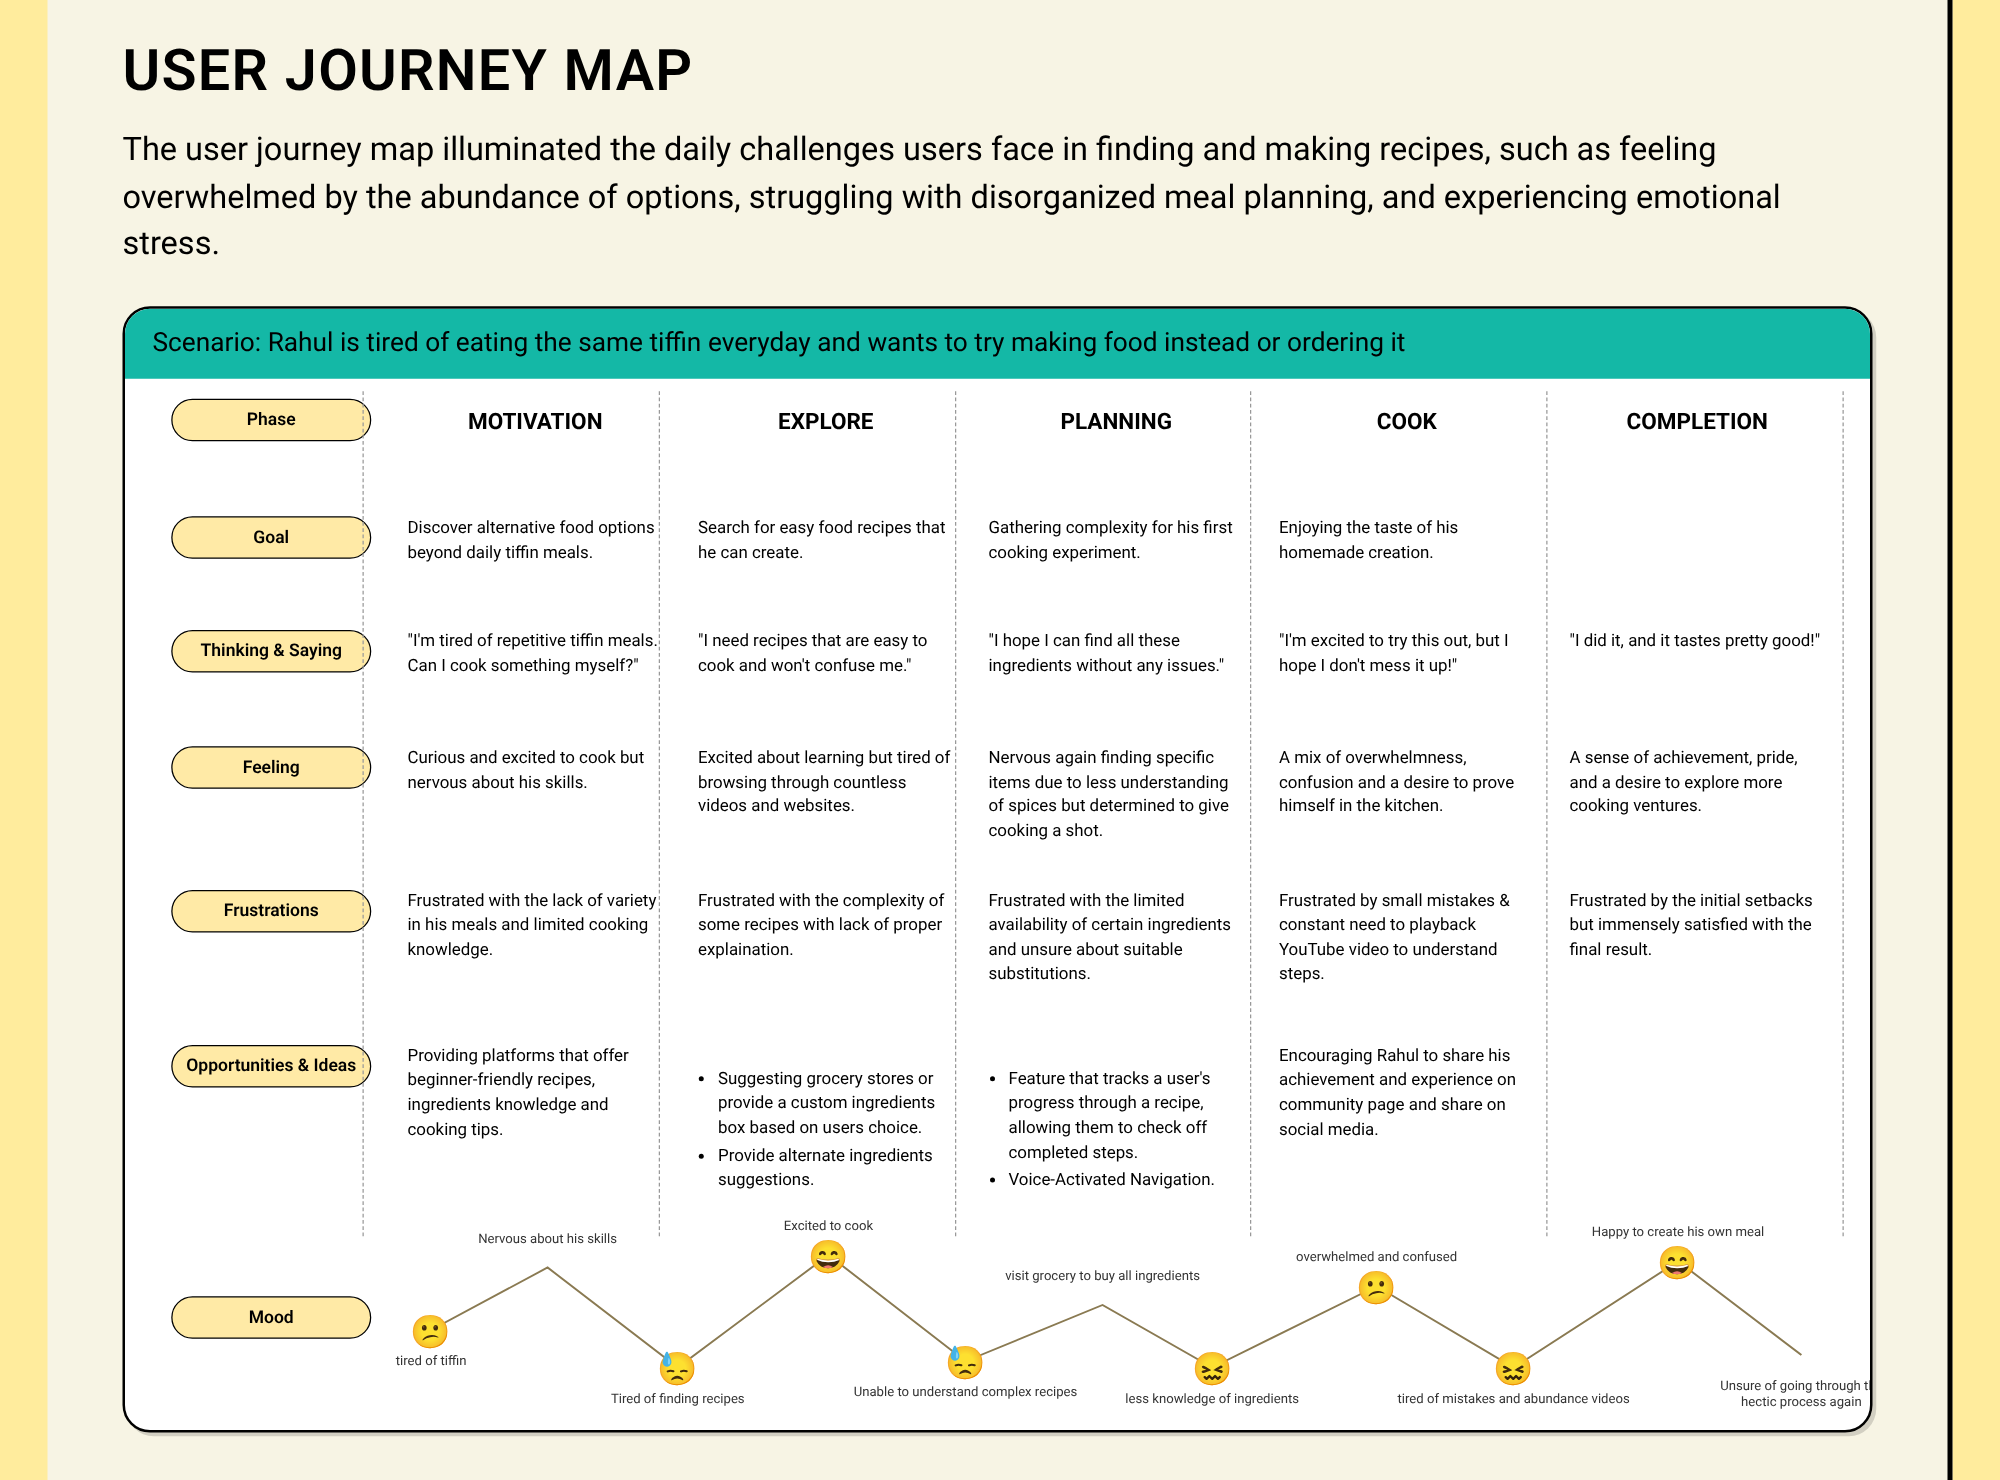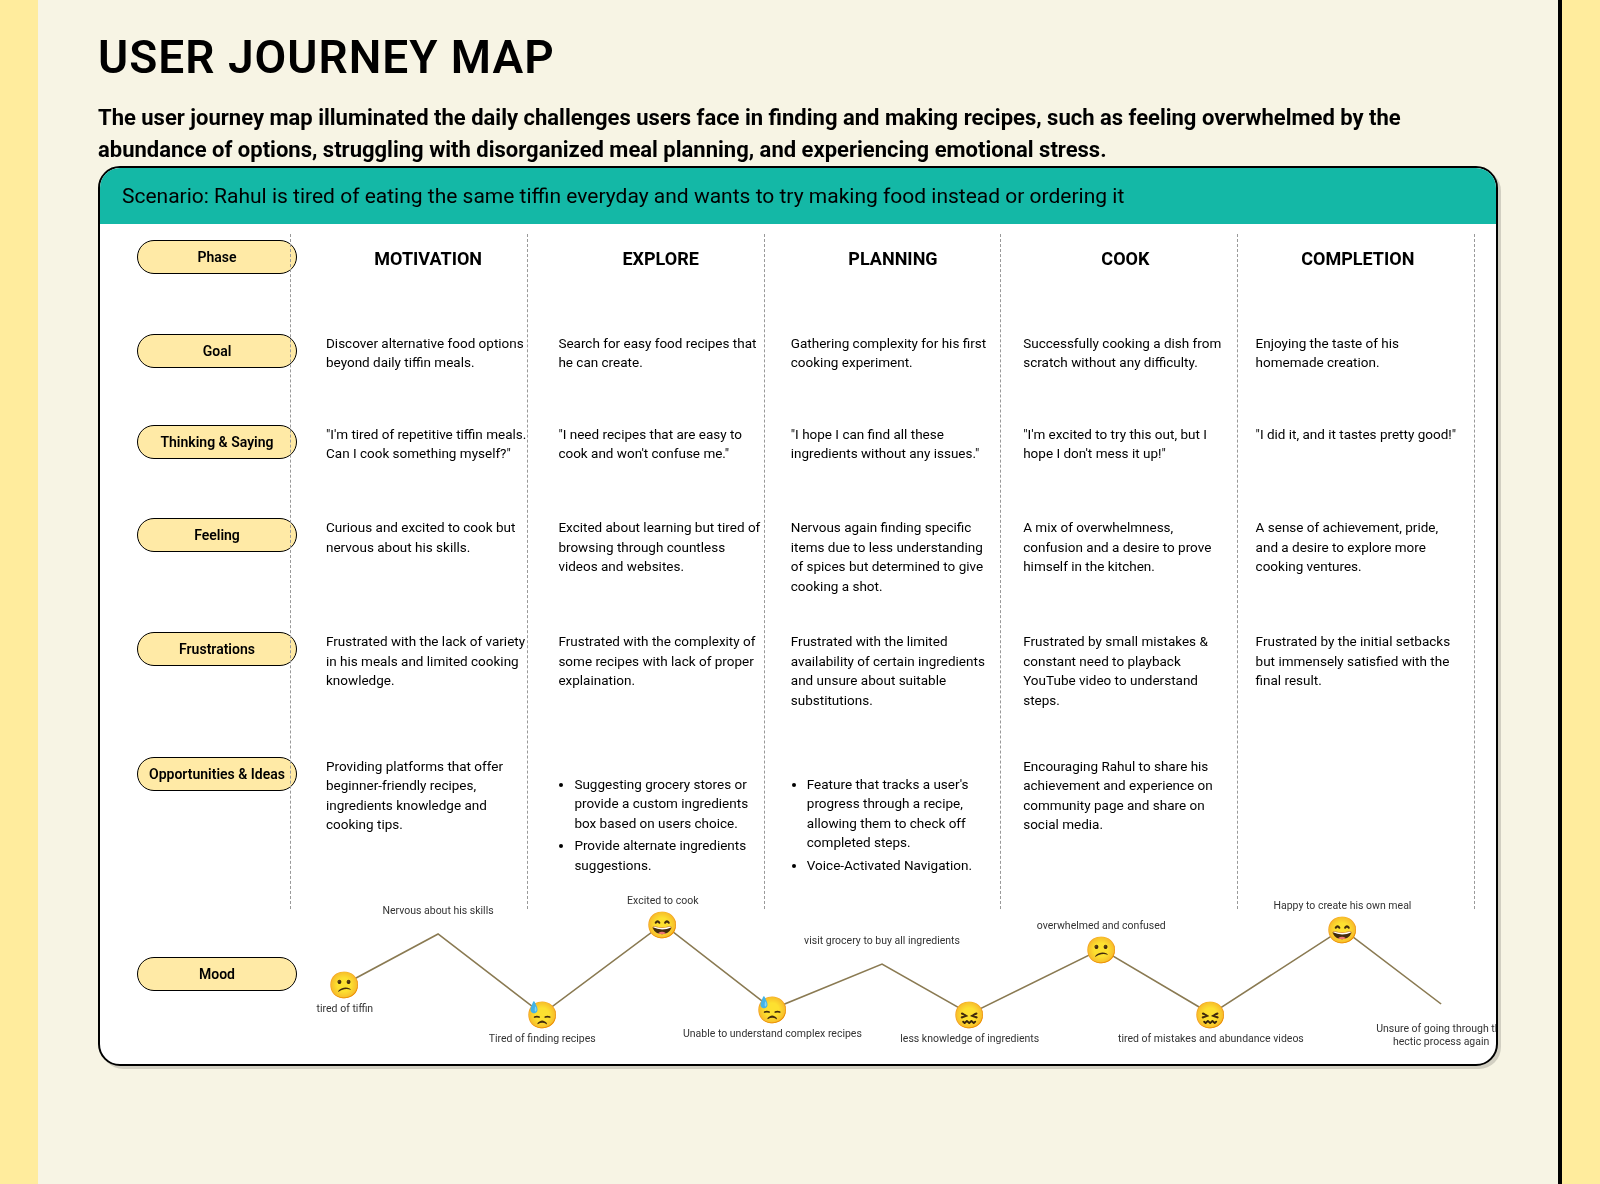--- a/index.html
+++ b/index.html
@@ -17,23 +17,24 @@
     padding: 30px 60px 20px 60px;
     border-right: 4px solid #000;
   }
   .title {
     font-size: 46px;
     font-weight: 600;
     letter-spacing: 1px;
     margin-bottom: 18px;
   }
   .intro {
-    font-size: 22px;
+    font-size: 26px;
     line-height: 1.45;
-    font-weight: 700;
+    font-weight: 400;
+    margin-bottom: 30px;
     max-width: 1380px;
   }
   .map-card {
     border: 2px solid #000;
     border-radius: 22px;
     overflow: hidden;
     background: #fff;
     box-shadow: 3px 3px 0 rgba(0,0,0,0.15);
   }
   .scenario {
@@ -125,21 +126,20 @@
         <div class="cell">COMPLETION</div>
       </div>
 
       <div class="row" style="margin-top:28px">
         <div class="row-label-wrap">
           <div class="pill">Goal</div>
         </div>
         <div class="cell">Discover alternative food options beyond daily tiffin meals.</div>
         <div class="cell">Search for easy food recipes that he can create.</div>
         <div class="cell">Gathering complexity for his first cooking experiment.</div>
-        <div class="cell">Successfully cooking a dish from scratch without any difficulty.</div>
         <div class="cell">Enjoying the taste of his homemade creation.</div>
       </div>
 
       <div class="row" style="margin-top:20px">
         <div class="row-label-wrap">
           <div class="pill">Thinking &amp; Saying</div>
         </div>
         <div class="cell">"I'm tired of repetitive tiffin meals. Can I cook something myself?"</div>
         <div class="cell">"I need recipes that are easy to cook and won't confuse me."</div>
         <div class="cell">"I hope I can find all these ingredients without any issues."</div>

